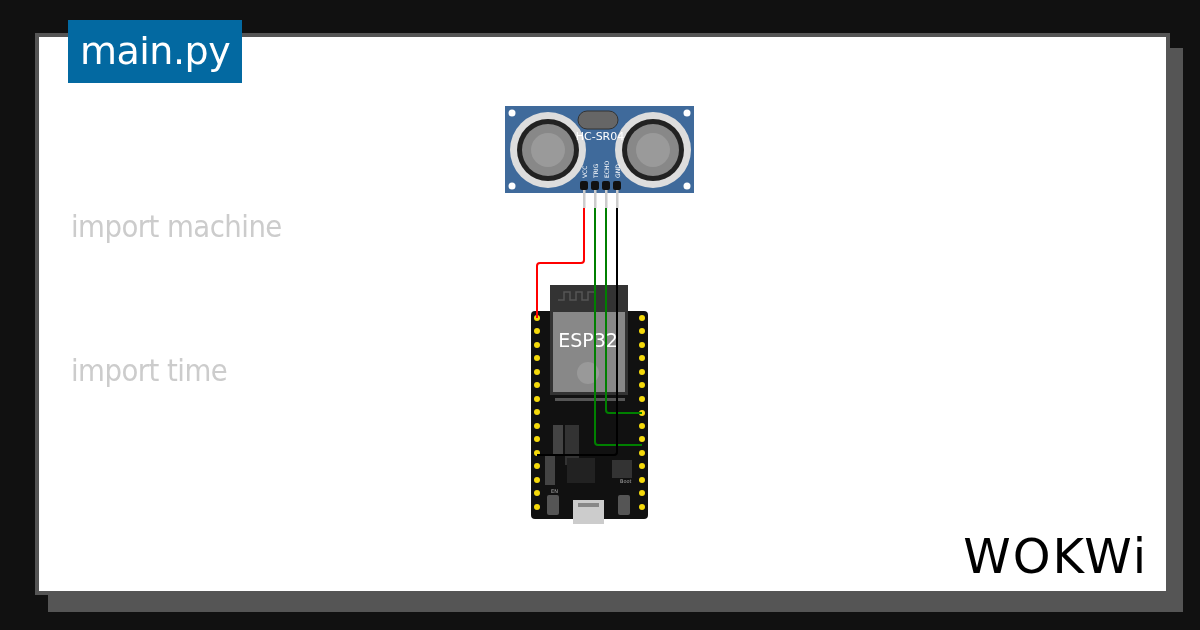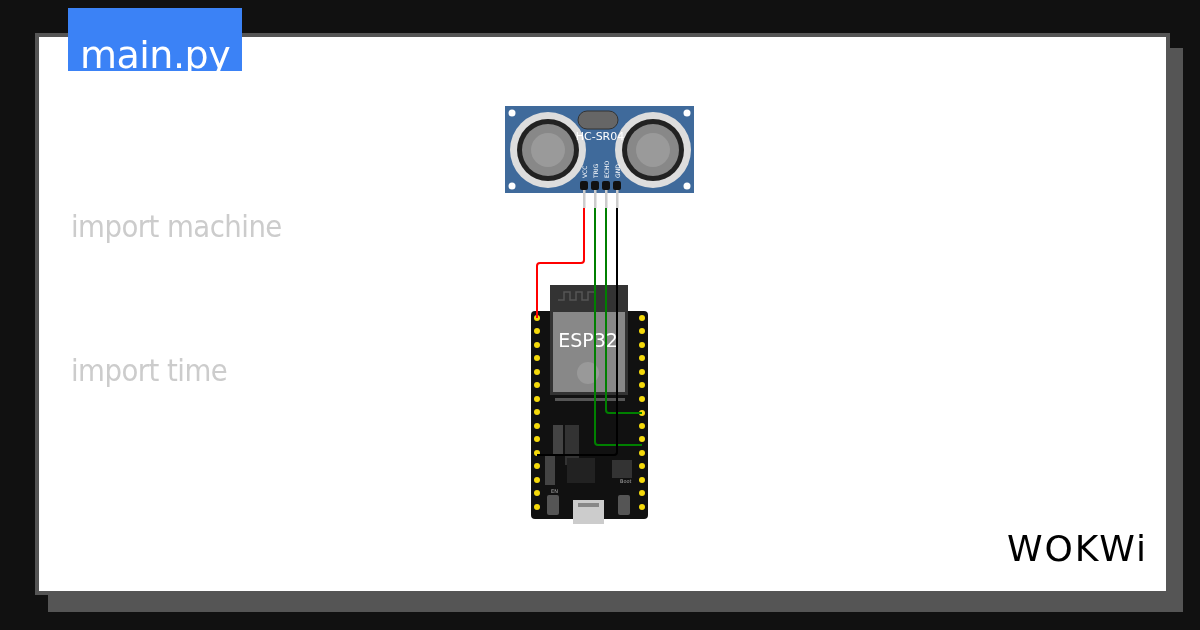--- a/index.html
+++ b/index.html
@@ -1,24 +1,24 @@
 <!DOCTYPE html>
 <html><head>
 <meta charset="utf-8">
 <style>
   * { box-sizing: border-box; margin: 0; padding: 0; }
   html, body { width: 1200px; height: 630px; overflow: hidden; background: #111111; }
   body { position: relative; font-family: "DejaVu Sans", sans-serif; }
   .shadow { position: absolute; left: 48px; top: 48px; width: 1135px; height: 564px; background: #555555; }
   .card { position: absolute; left: 35px; top: 33px; width: 1135px; height: 562px; background: #ffffff; border: 4px solid #555555; overflow: hidden; }
-  .tab { position: absolute; left: 68px; top: 8px; height: 63px; padding: 16px 12px; background: #3b82f6; color: #ffffff; font-size: 38px; line-height: 63px; letter-spacing: -0.5px; }
+  .tab { position: absolute; left: 68px; top: 20px; height: 63px; padding: 0 12px; background: #0369a1; color: #ffffff; font-size: 38px; line-height: 63px; letter-spacing: -0.5px; }
   .code { position: absolute; left: 32px; top: 70px; color: #cccccc; font-size: 30px; line-height: 48px; letter-spacing: -0.6px; white-space: pre; font-family: "DejaVu Sans", sans-serif; transform: scaleX(0.92); transform-origin: left top; }
   .code div { height: 48px; }
   .diagram { position: absolute; left: 0; top: 0; width: 1200px; height: 630px; pointer-events: none; }
-  .logo { position: absolute; right: 52px; top: 528px; font-size: 36px; font-family: "DejaVu Sans", sans-serif; color: #000; letter-spacing: 2px; }
+  .logo { position: absolute; right: 52px; top: 528px; font-size: 48px; font-family: "DejaVu Sans", sans-serif; color: #000; letter-spacing: 2px; }
 </style>
 </head>
 <body>
 
 <div class="shadow"></div>
 <div class="card">
   <div class="code">
     <div>import machine</div>
     <div>import time</div>
     <div></div>

